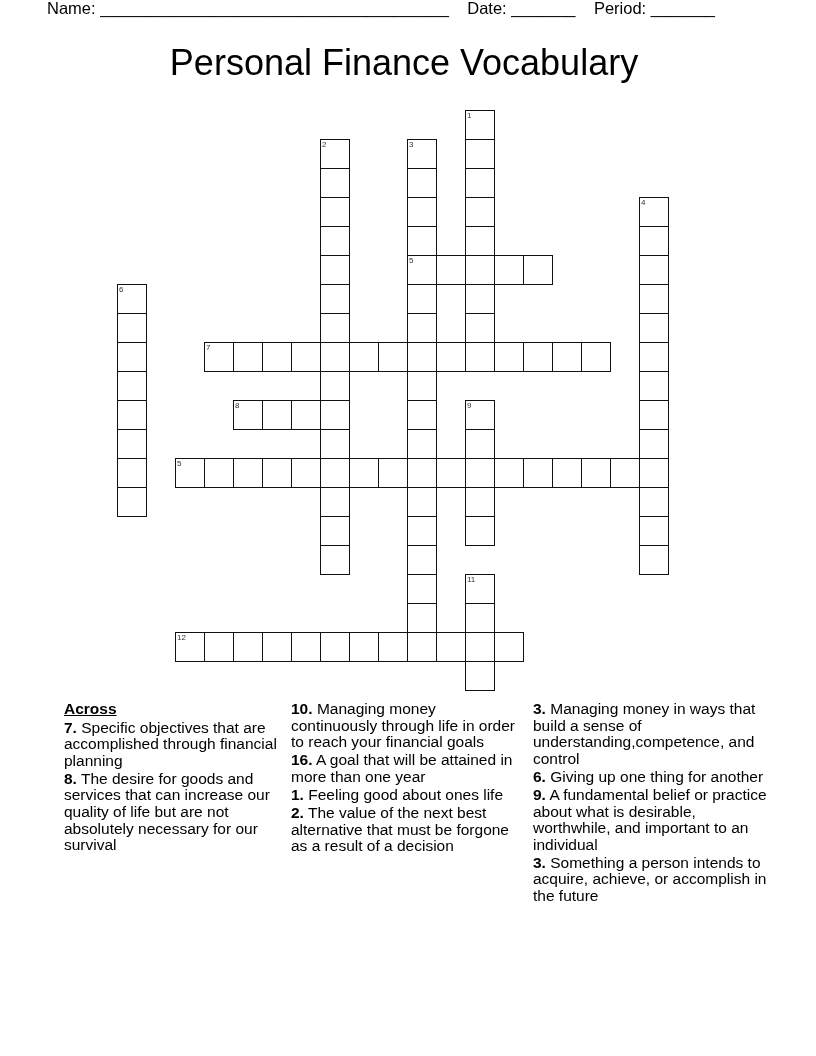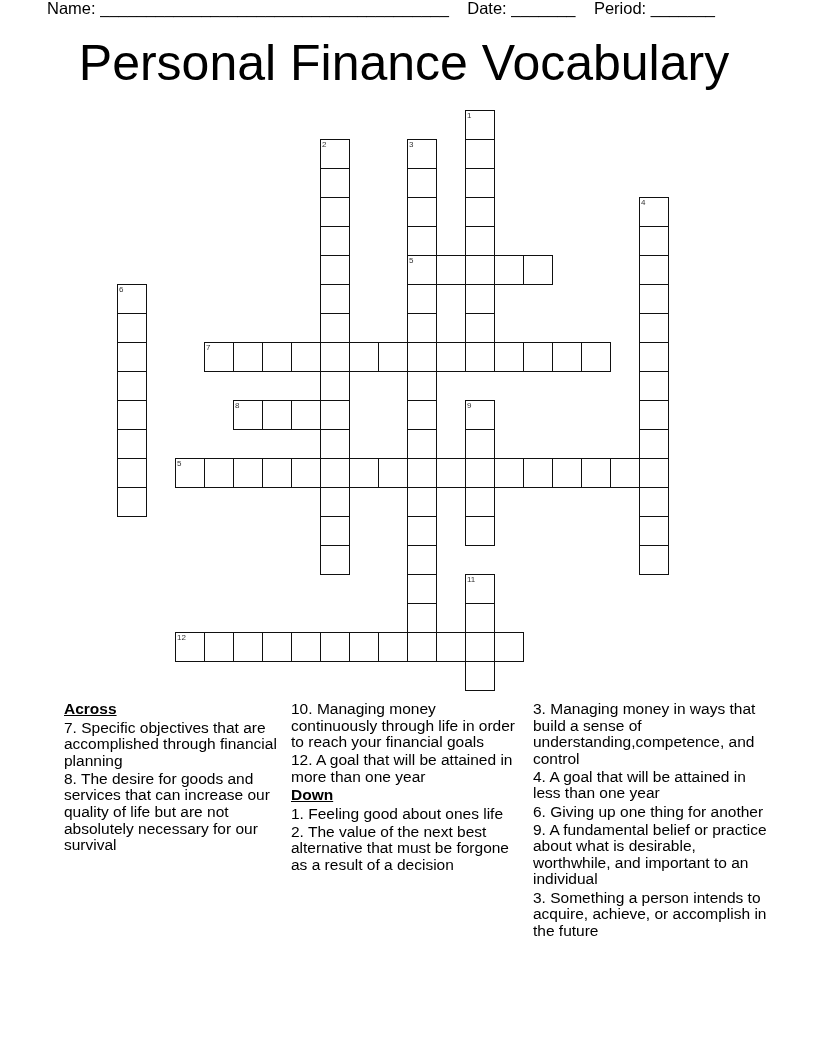--- a/index.html
+++ b/index.html
@@ -7,39 +7,39 @@
       width: 816px; height: 1056px; position: relative; overflow: hidden;
       font-family: "Liberation Sans", sans-serif; color: #000;
     }
     .header-line {
       position: absolute; top: -3px; left: 47px; right: 0;
       font-size: 16.5px; line-height: 22px; white-space: pre;
     }
     .header-line span { display: inline-block; }
     .title {
       position: absolute; top: 33px; left: 0; width: 808px; text-align: center;
-      font-size: 50px; line-height: 60px;
+      font-size: 36px; line-height: 60px;
     }
     .grid { position: absolute; left: 0; top: 0; width: 816px; height: 700px; }
     .cell {
       position: absolute; width: 29px; height: 29px; box-sizing: border-box;
       border: 1.5px solid #111; background: #fff;
     }
     .cell .num {
       position: absolute; top: 0px; left: 1px;
       font-size: 8px; line-height: 9px; color: #333;
     }
     .clues {
       position: absolute; top: 701px; font-size: 15.5px; line-height: 16.6px;
     }
     .clues .section-head {
       font-weight: bold; text-decoration: underline; margin-bottom: 2px;
     }
     .clues .clue { margin-bottom: 1.5px; }
-    .clues .clue b { font-weight: normal; }
+    .clues .clue b { font-weight: bold; }
     #col1 { left: 64px; width: 235px; }
     #col2 { left: 291px; width: 235px; }
     #col3 { left: 533px; width: 240px; }
   </style>
 </head>
 <body>
 
 <div class="header-line"><span>Name:</span> <span>______________________________________</span>    <span>Date:</span> <span>_______</span>    <span>Period:</span> <span>_______</span></div>
 
 <div class="title">Personal Finance Vocabulary</div>
@@ -184,25 +184,23 @@
   </div>
 
 <div class="clues" id="col1">
   <div class="section-head">Across</div>
   <div class="clue"><b>7.</b> <span>Specific objectives that are accomplished through financial planning</span></div>
   <div class="clue"><b>8.</b> <span>The desire for goods and services that can increase our quality of life but are not absolutely necessary for our survival</span></div>
 </div>
 
 <div class="clues" id="col2">
   <div class="clue"><b>10.</b> <span>Managing money continuously through life in order to reach your financial goals</span></div>
-  <div class="clue"><b>12.</b> <span>A goal that will be attained in more than one year</span></div>
-  <div class="section-head">Down</div>
+  <div class="clue"><b>16.</b> <span>A goal that will be attained in more than one year</span></div>
   <div class="clue"><b>1.</b> <span>Feeling good about ones life</span></div>
   <div class="clue"><b>2.</b> <span>The value of the next best alternative that must be forgone as a result of a decision</span></div>
 </div>
 
 <div class="clues" id="col3">
   <div class="clue"><b>3.</b> <span>Managing money in ways that build a sense of understanding,competence, and control</span></div>
-  <div class="clue"><b>4.</b> <span>A goal that will be attained in less than one year</span></div>
   <div class="clue"><b>6.</b> <span>Giving up one thing for another</span></div>
   <div class="clue"><b>9.</b> <span>A fundamental belief or practice about what is desirable, worthwhile, and important to an individual</span></div>
   <div class="clue"><b>3.</b> <span>Something a person intends to acquire, achieve, or accomplish in the future</span></div>
 </div>
 
 </body></html>

